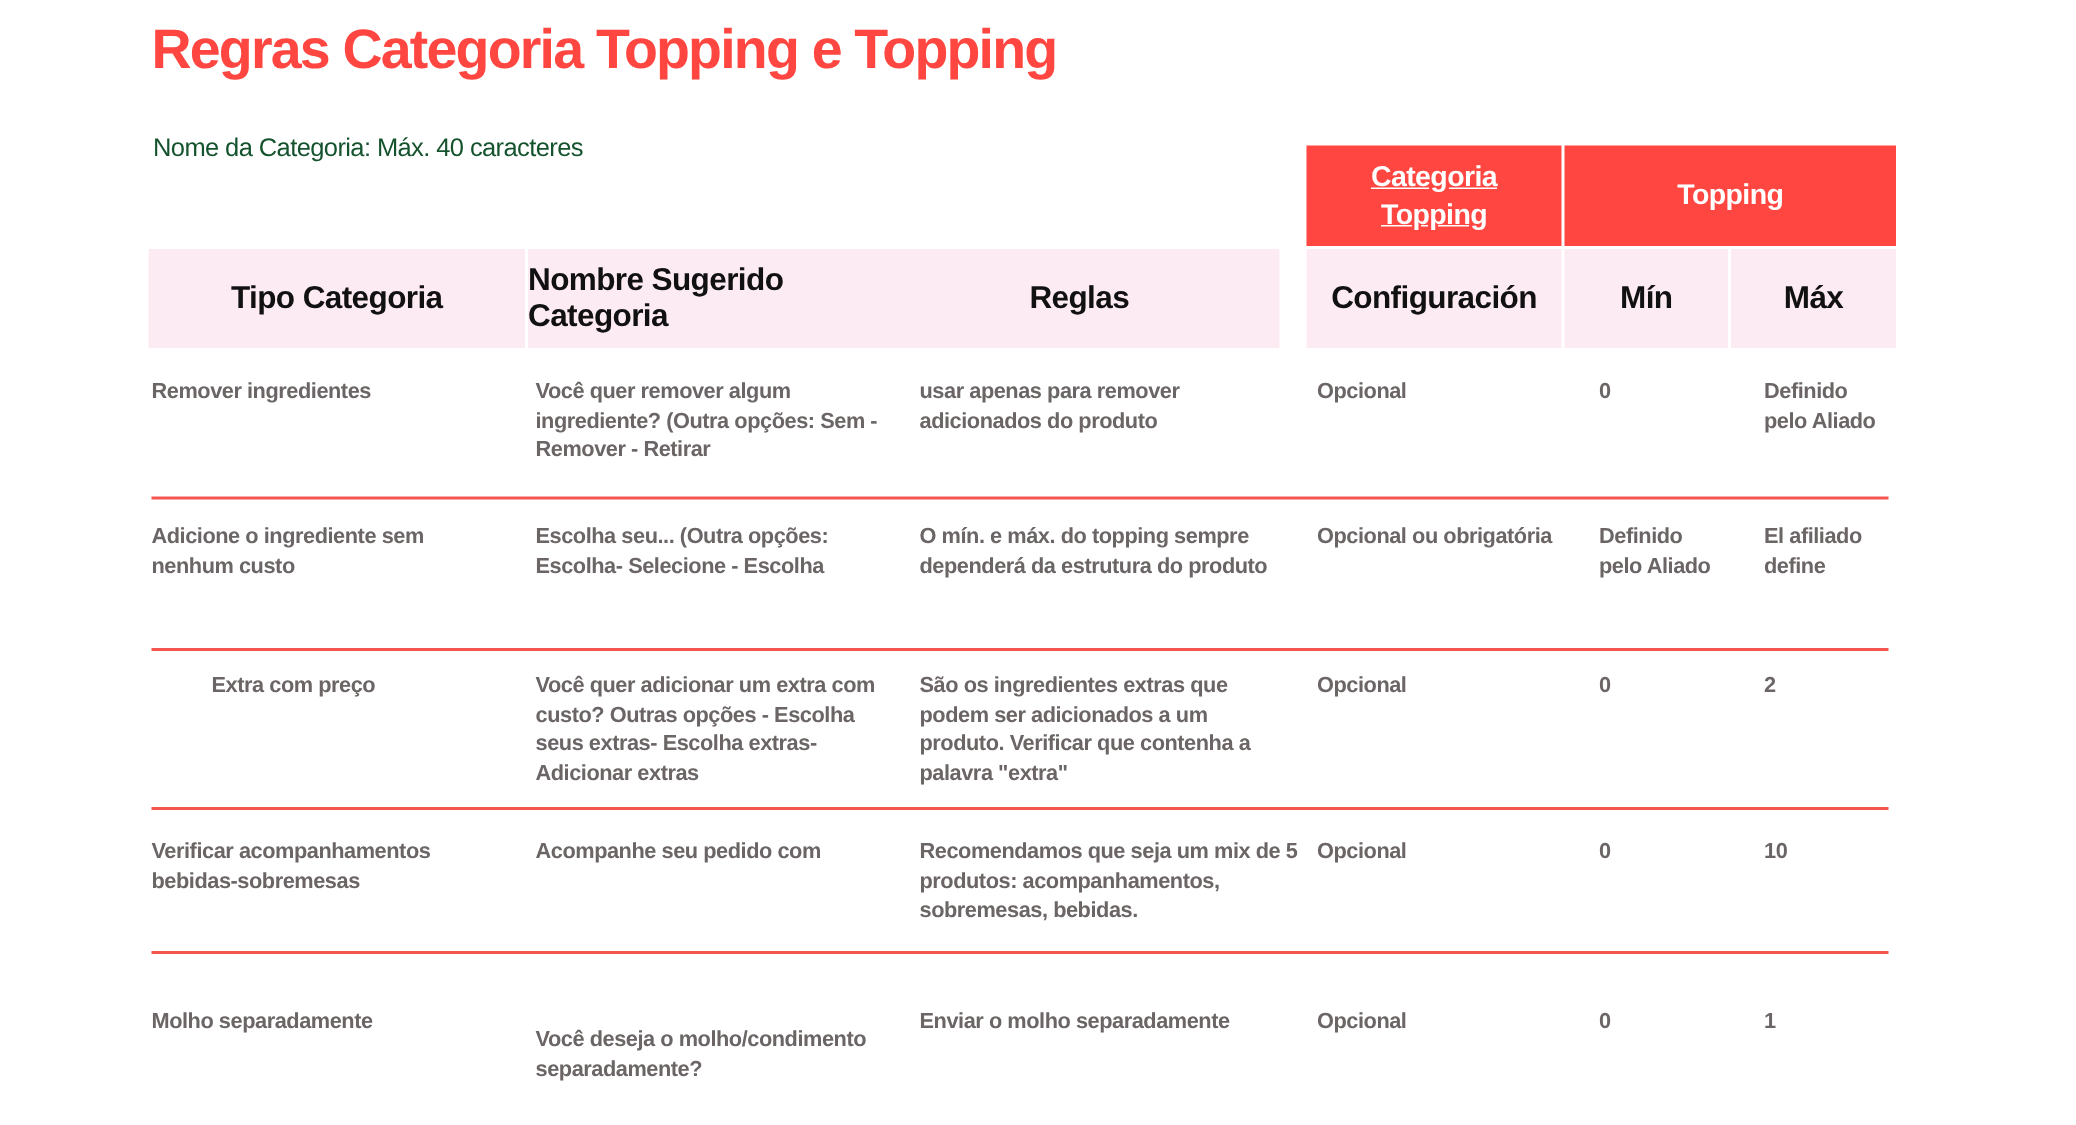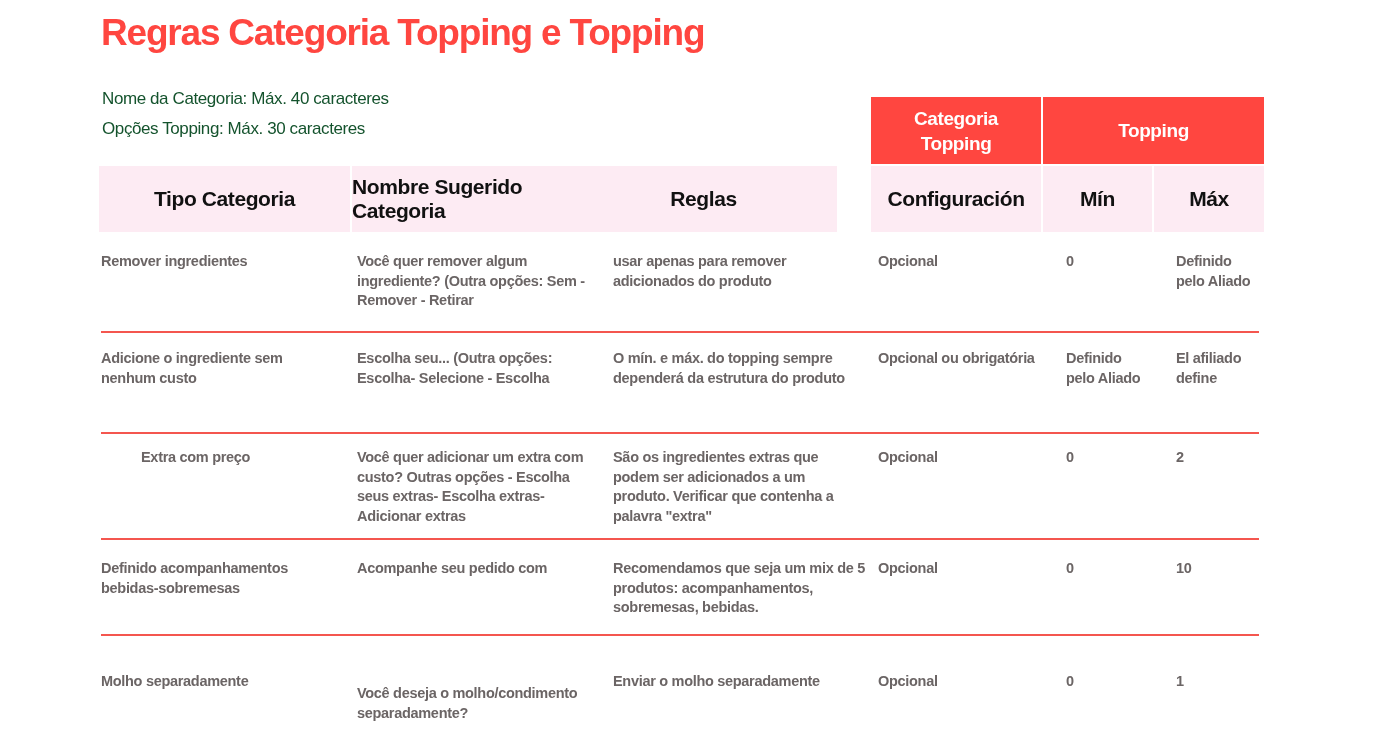--- a/index.html
+++ b/index.html
@@ -22,31 +22,30 @@
           letter-spacing: -0.3px; font-weight: bold; }
   .sep { position: absolute; left: 101px; width: 1158px; height: 2px; background: #f4564f; }
 </style>
 </head>
 <body>
 
 <h1 class="title">Regras Categoria Topping e Topping</h1>
 
 <div class="limits">
   <div>Nome da Categoria:  Máx. 40 caracteres</div>
-  <div>Opções Topping: Máx. 30 caracteres</div>
 </div>
 
 <div class="grp grp-cat">
-  <span style="width:110px;display:block;">Categoria Topping</span>
+  <span style="width:110px;display:block;text-decoration:underline;">Categoria Topping</span>
 </div>
 <div class="grp grp-top">Topping</div>
 
 <div class="hdr" style="left:99px;width:251px;">Tipo Categoria</div>
 <div class="hdr" style="left:352px;width:248px;">Nombre Sugerido Categoria</div>
-<div class="hdr" style="left:570px;width:267px;">Reglas</div>
+<div class="hdr" style="left:586px;width:267px;">Reglas</div>
 <div class="hdr" style="left:871px;width:170px;text-align:right;">Configuración</div>
 <div class="hdr" style="left:1043px;width:109px;">Mín</div>
 <div class="hdr" style="left:1154px;width:110px;">Máx</div>
 
 <div class="row" style="top:252px;">
   <div class="cell" style="left:101px;width:240px;">Remover ingredientes</div>
   <div class="cell" style="left:357px;width:240px;">Você quer remover algum ingrediente?  (Outra opções: Sem - Remover - Retirar</div>
   <div class="cell" style="left:613px;width:245px;">usar apenas para remover adicionados do produto</div>
   <div class="cell" style="left:878px;width:160px;">Opcional</div>
   <div class="cell" style="left:1066px;width:80px;">0</div>
@@ -68,21 +67,21 @@
   <div class="cell" style="left:101px;width:240px;margin-left:40px;">Extra com preço</div>
   <div class="cell" style="left:357px;width:245px;">Você quer adicionar um extra com custo? Outras opções - Escolha seus extras- Escolha extras- Adicionar extras</div>
   <div class="cell" style="left:613px;width:250px;">São os ingredientes extras que podem ser adicionados a um produto. Verificar que contenha a palavra "extra"</div>
   <div class="cell" style="left:878px;width:160px;">Opcional</div>
   <div class="cell" style="left:1066px;width:80px;">0</div>
   <div class="cell" style="left:1176px;width:80px;">2</div>
 </div>
 <div class="sep" style="top:538px;"></div>
 
 <div class="row" style="top:559px;">
-  <div class="cell" style="left:101px;width:200px;">Definido acompanhamentos bebidas-sobremesas</div>
+  <div class="cell" style="left:101px;width:200px;">Verificar acompanhamentos bebidas-sobremesas</div>
   <div class="cell" style="left:357px;width:245px;">Acompanhe seu pedido com</div>
   <div class="cell" style="left:613px;width:252px;">Recomendamos que seja um mix de 5 produtos: acompanhamentos, sobremesas, bebidas.</div>
   <div class="cell" style="left:878px;width:160px;">Opcional</div>
   <div class="cell" style="left:1066px;width:80px;">0</div>
   <div class="cell" style="left:1176px;width:80px;">10</div>
 </div>
 <div class="sep" style="top:634px;"></div>
 
 <div class="row" style="top:672px;">
   <div class="cell" style="left:101px;width:240px;">Molho separadamente</div>

